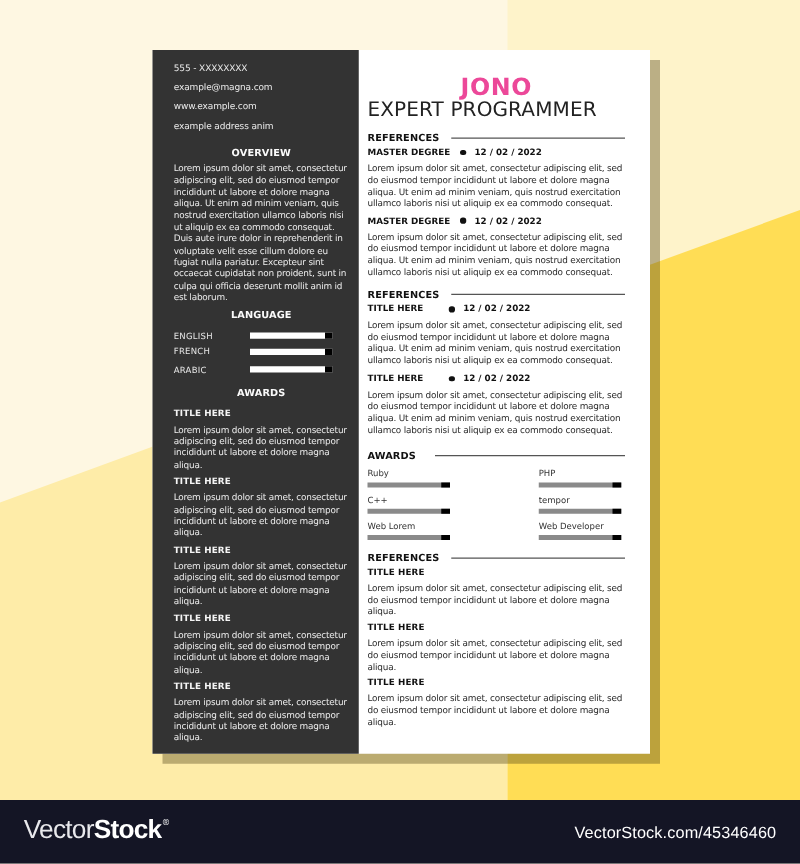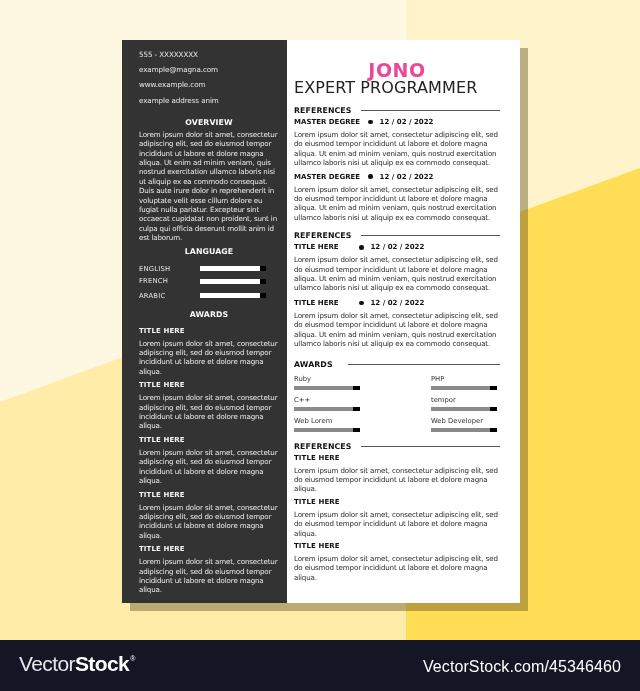--- a/index.html
+++ b/index.html
@@ -49,21 +49,21 @@
   .skill { height: 21px; }
   .skill .sname { font-size: 6.8px; color: #333; height: 11px; line-height: 10px; }
   .skill-bar { width: 66px; height: 4.5px; background: #8a8a8a; position: relative; margin-top: 1px; }
   .skill-bar .end { position: absolute; right: 0; top: 0; width: 7px; height: 4.5px; background: #000; }
 
   .footer { position: absolute; left: 0; top: 640px; width: 640px; height: 51px; background: #141525; }
   .footer .logo { position: absolute; left: 19px; top: 12px; color: #fff; font-size: 21px; letter-spacing: -0.6px; font-family: "Liberation Sans", sans-serif; }
   .footer .logo .light { font-weight: normal; color: #e8e8ec; }
   .footer .logo .bold { font-weight: bold; }
   .footer .logo sup { font-size: 7px; vertical-align: top; position: relative; top: 3px; margin-left: 1px; }
-  .footer .url { position: absolute; right: 19px; top: 18px; color: #fff; font-size: 16px; font-family: "Liberation Sans", sans-serif; letter-spacing: 0.1px; margin-left: 48px; }
+  .footer .url { position: absolute; right: 19px; top: 18px; color: #fff; font-size: 13px; font-family: "Liberation Sans", sans-serif; letter-spacing: 0.1px; margin-left: 48px; }
 </style>
 </head>
 <body>
 
 <div class="bg">
   <svg width="640" height="640" viewBox="0 0 640 640">
     <rect x="0" y="0" width="406" height="640" fill="#fef7e2"></rect>
     <rect x="406" y="0" width="234" height="640" fill="#fef3ca"></rect>
     <polygon points="0,402 406,253.4 406,640 0,640" fill="#feeca8"></polygon>
     <polygon points="406,253.4 640,168 640,640 406,640" fill="#ffdd55"></polygon>

